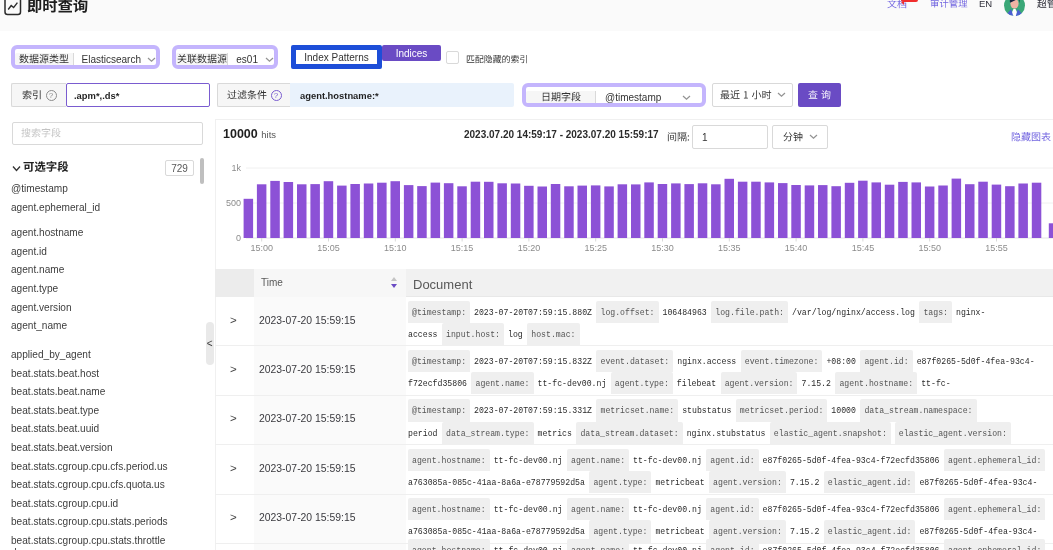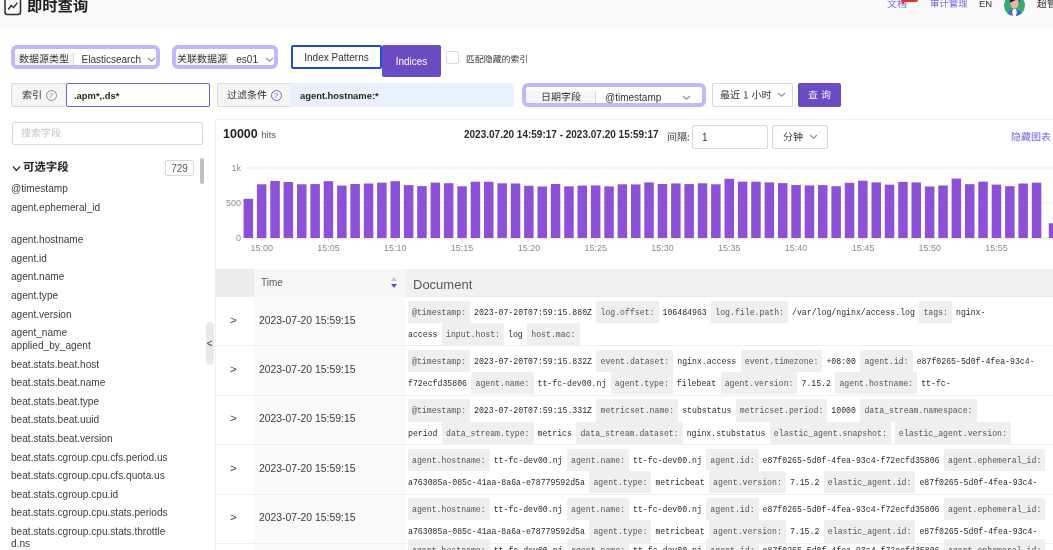--- a/index.html
+++ b/index.html
@@ -74,22 +74,22 @@
     </div>
     <div class="val" style="flex:1">
       <span style="font-size:10px;color:#333;margin-left:8px">es01</span>
       <span style="margin-left:7px">
         <svg width="9" height="6" viewBox="0 0 9 6" style="display:block">
           <polyline points="1,1 4.5,4.3 8,1" fill="none" stroke="#939393" stroke-width="1.2"></polyline>
         </svg>
       </span>
     </div>
   </div>
-<div class="abs" style="left:291px;top:45px;width:91px;height:24px;border:2px solid #1d4ed8;border-radius:2px;background:#fff;display:flex;align-items:center;justify-content:center;font-size:10px;color:#333">Index Patterns</div>
-<div class="abs" style="left:382px;top:45px;width:59px;height:32px;border-radius:2px;background:#6a4bc4;display:flex;align-items:center;justify-content:center;font-size:10px;color:#fff">Indices</div>
+<div class="abs" style="left:291px;top:45px;width:91px;height:24px;border:5px solid #1d4ed8;border-radius:2px;background:#fff;display:flex;align-items:center;justify-content:center;font-size:10px;color:#333">Index Patterns</div>
+<div class="abs" style="left:382px;top:45px;width:59px;height:16px;border-radius:2px;background:#6a4bc4;display:flex;align-items:center;justify-content:center;font-size:10px;color:#fff">Indices</div>
 <div class="abs" style="left:446px;top:51px;width:13px;height:13px;border:1px solid #d9d9d9;border-radius:2px;background:#fff"></div>
 <div class="abs" style="left:466px;top:51px"><svg class="zh" style="vertical-align:0px" width="62" height="11" viewBox="0 -8.5 62 11">
       <path fill="#333" d="M8.2 -6.9H0.8V0.2H8.4V-0.5H1.5V-6.3H3.3C3.2 -4.0 3.1 -2.5 1.8 -1.7C2.0 -1.6 2.2 -1.4 2.2 -1.2C3.7 -2.1 3.9 -3.7 3.9 -6.3H5.5V-2.5C5.5 -1.8 5.6 -1.6 6.3 -1.6C6.5 -1.6 7.2 -1.6 7.4 -1.6C8.0 -1.6 8.2 -2.0 8.3 -3.3C8.1 -3.4 7.8 -3.5 7.7 -3.6C7.6 -2.4 7.6 -2.2 7.3 -2.2C7.1 -2.2 6.6 -2.2 6.4 -2.2C6.2 -2.2 6.1 -2.3 6.1 -2.6V-6.3H8.2Z M13.8 -7.1V-6.4H16.5V-4.3H13.9V-0.4C13.9 0.4 14.1 0.6 14.9 0.6C15.1 0.6 16.2 0.6 16.4 0.6C17.2 0.6 17.4 0.2 17.5 -1.2C17.3 -1.3 17.1 -1.4 16.9 -1.5C16.8 -0.2 16.8 -0.0 16.4 -0.0C16.1 -0.0 15.2 -0.0 15.0 -0.0C14.6 -0.0 14.5 -0.1 14.5 -0.4V-3.6H16.5V-3.0H17.2V-7.1ZM10.2 -1.4H12.6V-0.5H10.2ZM10.2 -1.9V-4.9H10.8V-4.2C10.8 -3.7 10.7 -3.2 10.2 -2.7C10.3 -2.7 10.4 -2.5 10.5 -2.4C11.0 -3.0 11.2 -3.7 11.2 -4.2V-4.9H11.7V-3.2C11.7 -2.8 11.8 -2.7 12.1 -2.7C12.2 -2.7 12.5 -2.7 12.5 -2.7H12.6V-1.9ZM9.4 -7.1V-6.5H10.7V-5.5H9.6V0.7H10.2V0.1H12.6V0.6H13.2V-5.5H12.2V-6.5H13.4V-7.1ZM11.2 -5.5V-6.5H11.7V-5.5ZM12.0 -4.9H12.6V-3.1L12.6 -3.1C12.6 -3.1 12.6 -3.1 12.5 -3.1C12.4 -3.1 12.2 -3.1 12.1 -3.1C12.0 -3.1 12.0 -3.1 12.0 -3.2Z M22.1 -1.5V-0.2C22.1 0.5 22.2 0.6 23.0 0.6C23.2 0.6 24.2 0.6 24.3 0.6C24.9 0.6 25.1 0.4 25.2 -0.5C25.0 -0.5 24.8 -0.6 24.6 -0.7C24.6 -0.0 24.5 0.1 24.3 0.1C24.0 0.1 23.2 0.1 23.1 0.1C22.7 0.1 22.7 0.0 22.7 -0.2V-1.5ZM21.3 -1.5C21.1 -1.0 20.9 -0.3 20.6 0.1L21.1 0.5C21.4 -0.0 21.6 -0.8 21.8 -1.3ZM22.6 -1.9C23.1 -1.5 23.7 -1.0 24.0 -0.7L24.4 -1.1C24.1 -1.4 23.5 -1.9 23.0 -2.2ZM24.8 -1.4C25.2 -0.9 25.6 -0.1 25.8 0.4L26.3 0.1C26.2 -0.4 25.8 -1.1 25.3 -1.6ZM22.6 -7.4C22.3 -6.8 21.7 -6.0 21.0 -5.5C21.1 -5.4 21.3 -5.2 21.4 -5.1L21.4 -5.1V-4.8H25.2V-4.0H21.7V-3.5H25.2V-2.8H21.4V-2.2H25.8V-5.3H24.3C24.6 -5.7 24.9 -6.1 25.2 -6.5L24.7 -6.8L24.7 -6.7H22.9C23.0 -6.9 23.1 -7.1 23.2 -7.3ZM21.7 -5.3C22.0 -5.6 22.3 -5.9 22.5 -6.2H24.3C24.1 -5.9 23.8 -5.6 23.6 -5.3ZM18.5 -7.1V0.7H19.1V-6.5H20.3C20.1 -5.9 19.9 -5.1 19.6 -4.4C20.2 -3.7 20.4 -3.1 20.4 -2.6C20.4 -2.4 20.4 -2.1 20.2 -2.0C20.1 -2.0 20.1 -2.0 19.9 -2.0C19.8 -1.9 19.6 -2.0 19.4 -2.0C19.5 -1.8 19.6 -1.5 19.6 -1.4C19.8 -1.4 20.0 -1.4 20.2 -1.4C20.4 -1.4 20.5 -1.5 20.6 -1.6C20.9 -1.7 21.0 -2.1 21.0 -2.6C21.0 -3.1 20.9 -3.8 20.2 -4.5C20.5 -5.2 20.8 -6.1 21.1 -6.9L20.7 -7.1L20.6 -7.1Z M34.1 -4.2C34.0 -3.4 33.7 -2.7 33.5 -2.1C33.3 -2.8 33.2 -3.7 33.2 -4.7H35.2V-5.3H34.6L34.8 -5.5C34.7 -5.7 34.3 -6.0 34.0 -6.2L33.6 -5.9C33.8 -5.7 34.1 -5.5 34.3 -5.3H33.2L33.2 -5.9H32.9V-6.3H35.1V-6.9H32.9V-7.5H32.3V-6.9H30.0V-7.5H29.4V-6.9H27.2V-6.3H29.4V-5.7H30.0V-6.3H32.3V-5.6H32.6L32.6 -5.3H28.7V-3.8H28.0V-5.3H27.5V-2.9H28.0V-3.2H28.7V-2.9V-2.5H27.1V-1.9H27.6V-1.5C27.6 -1.0 27.5 -0.2 27.0 0.4C27.1 0.5 27.3 0.6 27.4 0.7C28.0 0.1 28.1 -0.9 28.1 -1.5V-1.9H28.7C28.6 -1.1 28.5 -0.2 28.2 0.4C28.3 0.5 28.5 0.6 28.6 0.7C29.2 -0.3 29.3 -1.8 29.3 -2.9V-4.7H32.6C32.7 -3.3 32.8 -2.2 33.0 -1.3C32.9 -1.0 32.7 -0.8 32.5 -0.5V-0.8H31.5V-1.4H32.4V-3.1H31.5V-3.7H32.4V-4.2H29.8V0.2H30.3V-0.3H32.3C32.1 -0.1 31.8 0.1 31.5 0.3C31.7 0.4 31.9 0.6 32.0 0.7C32.5 0.4 32.9 -0.1 33.3 -0.6C33.6 0.3 34.0 0.7 34.5 0.7C35.0 0.7 35.2 0.5 35.3 -0.7C35.2 -0.7 35.0 -0.9 34.8 -1.0C34.8 -0.1 34.7 0.1 34.5 0.1C34.2 0.1 33.9 -0.3 33.7 -1.2C34.1 -2.0 34.5 -3.0 34.7 -4.1ZM31.0 -0.8H30.3V-1.4H31.0ZM31.0 -3.1H30.3V-3.7H31.0ZM30.3 -2.7H31.9V-1.9H30.3Z M40.5 -3.8C41.0 -3.1 41.6 -2.2 41.9 -1.7L42.4 -2.0C42.2 -2.6 41.5 -3.4 41.0 -4.1ZM37.7 -7.5C37.7 -7.1 37.5 -6.5 37.4 -6.0H36.4V0.5H37.0V-0.2H39.5V-6.0H38.0C38.1 -6.4 38.3 -6.9 38.5 -7.4ZM37.0 -5.4H38.9V-3.6H37.0ZM37.0 -0.8V-3.0H38.9V-0.8ZM40.9 -7.5C40.6 -6.3 40.2 -5.1 39.5 -4.3C39.7 -4.2 40.0 -4.0 40.1 -3.9C40.4 -4.3 40.7 -4.9 40.9 -5.5H43.2C43.1 -1.9 43.0 -0.5 42.7 -0.2C42.6 -0.1 42.5 -0.1 42.3 -0.1C42.1 -0.1 41.6 -0.1 41.0 -0.1C41.1 0.1 41.2 0.3 41.2 0.5C41.7 0.6 42.2 0.6 42.5 0.5C42.8 0.5 43.0 0.4 43.2 0.2C43.6 -0.3 43.7 -1.6 43.9 -5.7C43.9 -5.8 43.9 -6.1 43.9 -6.1H41.2C41.3 -6.5 41.5 -6.9 41.6 -7.4Z M50.1 -0.9C50.9 -0.5 51.8 0.1 52.3 0.5L52.8 0.1C52.3 -0.3 51.4 -0.9 50.6 -1.3ZM47.1 -1.2C46.6 -0.7 45.8 -0.2 45.0 0.1C45.2 0.2 45.4 0.4 45.6 0.5C46.3 0.2 47.1 -0.4 47.7 -1.0ZM46.2 -2.8C46.4 -2.9 46.6 -2.9 48.2 -3.0C47.5 -2.7 46.9 -2.4 46.6 -2.3C46.1 -2.1 45.7 -2.0 45.4 -1.9C45.5 -1.8 45.6 -1.5 45.6 -1.4C45.8 -1.4 46.2 -1.5 48.8 -1.6V-0.1C48.8 0.0 48.7 0.1 48.6 0.1C48.4 0.1 48.0 0.1 47.4 0.1C47.5 0.2 47.6 0.5 47.7 0.7C48.3 0.7 48.8 0.7 49.0 0.6C49.3 0.5 49.4 0.3 49.4 -0.1V-1.7L51.6 -1.8C51.8 -1.6 52.0 -1.3 52.2 -1.1L52.7 -1.5C52.3 -2.0 51.5 -2.7 50.9 -3.2L50.4 -2.9C50.6 -2.7 50.9 -2.5 51.1 -2.3L47.3 -2.1C48.5 -2.5 49.8 -3.1 51.0 -3.9L50.5 -4.3C50.1 -4.0 49.7 -3.8 49.2 -3.5L47.3 -3.4C47.9 -3.7 48.5 -4.1 49.0 -4.5L48.8 -4.7H52.2V-3.6H52.8V-5.3H49.3V-6.1H52.7V-6.7H49.3V-7.5H48.6V-6.7H45.2V-6.1H48.6V-5.3H45.1V-3.6H45.7V-4.7H48.4C47.7 -4.2 46.9 -3.8 46.7 -3.7C46.4 -3.5 46.2 -3.4 46.0 -3.4C46.1 -3.3 46.2 -3.0 46.2 -2.8Z M60.4 -7.4V0.7H61.0V-7.4ZM54.7 -5.1C54.6 -4.2 54.4 -3.1 54.2 -2.4H57.6C57.4 -0.9 57.3 -0.3 57.1 -0.1C57.0 -0.0 56.9 0.0 56.7 0.0C56.5 0.0 55.9 -0.0 55.3 -0.1C55.4 0.1 55.5 0.4 55.5 0.6C56.1 0.7 56.7 0.7 56.9 0.6C57.3 0.6 57.5 0.6 57.7 0.4C57.9 0.1 58.1 -0.7 58.3 -2.7C58.3 -2.8 58.3 -3.1 58.3 -3.1H55.0C55.1 -3.5 55.2 -4.0 55.3 -4.4H58.2V-7.1H54.4V-6.5H57.6V-5.1Z"></path>
     </svg></div>
 <div class="abs" style="left:11px;top:83px;width:55px;height:24px;border:1px solid #d9d9d9;border-right:none;border-radius:2px 0 0 2px;background:#f6f6f6;display:flex;align-items:center;justify-content:center">
     <svg class="zh" style="vertical-align:0px" width="20" height="12" viewBox="0 -9.5 20 12">
       <path fill="#333" d="M6.3 -1.0C7.2 -0.6 8.2 0.1 8.8 0.6L9.4 0.1C8.8 -0.3 7.7 -1.0 6.9 -1.4ZM2.9 -1.4C2.3 -0.8 1.4 -0.3 0.6 0.1C0.8 0.2 1.1 0.5 1.2 0.6C2.0 0.2 2.9 -0.5 3.6 -1.1ZM1.9 -3.2C2.1 -3.3 2.4 -3.3 4.2 -3.4C3.4 -3.0 2.7 -2.7 2.4 -2.6C1.8 -2.4 1.4 -2.2 1.0 -2.2C1.1 -2.0 1.2 -1.7 1.2 -1.5C1.5 -1.6 1.9 -1.7 4.8 -1.9V-0.1C4.8 0.0 4.8 0.1 4.6 0.1C4.4 0.1 3.9 0.1 3.3 0.1C3.4 0.3 3.5 0.5 3.6 0.8C4.3 0.8 4.8 0.8 5.1 0.6C5.4 0.5 5.5 0.3 5.5 -0.1V-1.9L8.0 -2.0C8.2 -1.8 8.5 -1.5 8.6 -1.3L9.2 -1.7C8.8 -2.2 7.9 -3.0 7.2 -3.6L6.7 -3.3C6.9 -3.1 7.2 -2.8 7.5 -2.6L3.1 -2.3C4.5 -2.9 5.9 -3.5 7.3 -4.3L6.7 -4.8C6.3 -4.5 5.8 -4.2 5.3 -4.0L3.1 -3.9C3.8 -4.2 4.5 -4.6 5.1 -5.0L4.8 -5.3H8.6V-4.0H9.4V-5.9H5.4V-6.9H9.2V-7.5H5.4V-8.4H4.6V-7.5H0.8V-6.9H4.6V-5.9H0.7V-4.0H1.4V-5.3H4.3C3.6 -4.7 2.7 -4.2 2.5 -4.1C2.2 -4.0 1.9 -3.9 1.7 -3.9C1.8 -3.7 1.9 -3.3 1.9 -3.2Z M17.8 -8.3V0.8H18.6V-8.3ZM11.4 -5.7C11.3 -4.7 11.1 -3.5 10.9 -2.7H14.7C14.5 -1.0 14.4 -0.3 14.1 -0.1C14.0 -0.0 13.9 0.0 13.7 0.0C13.4 0.0 12.8 -0.0 12.1 -0.1C12.3 0.1 12.4 0.5 12.4 0.7C13.0 0.7 13.7 0.8 14.0 0.7C14.3 0.7 14.6 0.6 14.8 0.4C15.1 0.1 15.3 -0.8 15.5 -3.1C15.5 -3.2 15.5 -3.4 15.5 -3.4H11.8C11.9 -3.9 12.0 -4.5 12.1 -5.0H15.4V-8.0H11.1V-7.3H14.7V-5.7Z"></path>
     </svg>
     <span class="qm">?</span>
   </div>
@@ -143,27 +143,27 @@
 <svg class="abs" style="left:12px;top:164px" width="9" height="9" viewBox="0 0 9 9">
     <polyline points="1,2.5 4.5,6.5 8,2.5" fill="none" stroke="#333" stroke-width="1.3"></polyline>
   </svg>
 <div class="abs" style="left:23px;top:159.5px"><svg class="zh" style="vertical-align:0px" width="46" height="14" viewBox="0 -10.8 46 14">
       <path fill="#1f1f1f" d="M0.5 -8.9V-7.5H8.1V-0.7C8.1 -0.5 8.0 -0.4 7.8 -0.4C7.5 -0.4 6.5 -0.4 5.7 -0.4C5.9 -0.1 6.2 0.6 6.2 1.0C7.4 1.0 8.3 1.0 8.8 0.8C9.4 0.5 9.6 0.1 9.6 -0.7V-7.5H10.9V-8.9ZM2.9 -5.0H5.1V-3.1H2.9ZM1.6 -6.3V-1.0H2.9V-1.8H6.5V-6.3Z M11.9 -8.6C12.5 -8.0 13.3 -7.2 13.6 -6.7L14.7 -7.5C14.4 -8.1 13.6 -8.8 12.9 -9.4ZM16.2 -9.3C15.9 -8.3 15.5 -7.3 14.8 -6.7C15.2 -6.6 15.7 -6.2 16.0 -6.0C16.2 -6.3 16.5 -6.7 16.7 -7.1H18.1V-5.8H15.0V-4.6H16.9C16.7 -3.5 16.3 -2.6 14.8 -2.0C15.1 -1.8 15.4 -1.2 15.6 -0.9C17.5 -1.7 18.0 -3.0 18.3 -4.6H19.0V-2.6C19.0 -1.4 19.2 -1.0 20.3 -1.0C20.5 -1.0 21.0 -1.0 21.2 -1.0C22.0 -1.0 22.4 -1.4 22.5 -2.9C22.1 -3.0 21.6 -3.2 21.3 -3.4C21.3 -2.4 21.2 -2.2 21.0 -2.2C21.0 -2.2 20.6 -2.2 20.6 -2.2C20.4 -2.2 20.4 -2.3 20.4 -2.6V-4.6H22.3V-5.8H19.5V-7.1H21.9V-8.3H19.5V-9.6H18.1V-8.3H17.2C17.3 -8.5 17.4 -8.8 17.5 -9.1ZM14.5 -5.3H11.9V-4.0H13.2V-1.1C12.7 -0.8 12.2 -0.5 11.8 -0.1L12.7 1.1C13.3 0.4 13.9 -0.2 14.3 -0.2C14.6 -0.2 14.9 0.1 15.4 0.4C16.2 0.8 17.1 0.9 18.4 0.9C19.6 0.9 21.3 0.9 22.1 0.8C22.1 0.5 22.3 -0.2 22.5 -0.6C21.4 -0.4 19.6 -0.3 18.5 -0.3C17.3 -0.3 16.3 -0.4 15.6 -0.8C15.1 -1.1 14.8 -1.4 14.5 -1.5Z M27.8 -4.2V-3.6H23.5V-2.3H27.8V-0.6C27.8 -0.4 27.7 -0.4 27.5 -0.4C27.2 -0.4 26.4 -0.4 25.7 -0.4C25.9 -0.0 26.2 0.6 26.3 1.0C27.2 1.0 27.9 1.0 28.5 0.8C29.0 0.6 29.2 0.2 29.2 -0.5V-2.3H33.5V-3.6H29.2V-3.8C30.2 -4.3 31.1 -5.1 31.8 -5.7L30.8 -6.5L30.5 -6.4H25.5V-5.1H29.1C28.7 -4.8 28.2 -4.4 27.8 -4.2ZM27.4 -9.4C27.6 -9.1 27.7 -8.9 27.8 -8.6H23.6V-6.0H24.9V-7.3H32.0V-6.0H33.4V-8.6H29.5C29.3 -9.0 29.0 -9.4 28.8 -9.8Z M40.2 -9.2V-7.8C40.2 -7.0 40.0 -6.1 38.9 -5.4C39.1 -5.2 39.6 -4.8 39.8 -4.6H39.4V-3.4H40.5L39.8 -3.2C40.2 -2.4 40.6 -1.7 41.1 -1.1C40.4 -0.6 39.6 -0.3 38.7 -0.1C38.9 0.2 39.2 0.7 39.4 1.1C40.4 0.8 41.3 0.4 42.0 -0.1C42.7 0.4 43.5 0.8 44.5 1.0C44.6 0.7 45.0 0.1 45.3 -0.1C44.4 -0.3 43.7 -0.6 43.0 -1.0C43.8 -1.9 44.3 -2.9 44.7 -4.3L43.8 -4.6L43.6 -4.6H40.0C41.2 -5.4 41.4 -6.7 41.4 -7.8V-8.1H42.5V-6.6C42.5 -5.5 42.7 -5.1 43.8 -5.1C44.0 -5.1 44.3 -5.1 44.5 -5.1C44.7 -5.1 45.0 -5.1 45.1 -5.1C45.1 -5.4 45.1 -5.9 45.0 -6.2C44.9 -6.2 44.6 -6.1 44.5 -6.1C44.4 -6.1 44.1 -6.1 44.0 -6.1C43.8 -6.1 43.8 -6.2 43.8 -6.6V-9.2ZM41.0 -3.4H43.0C42.8 -2.8 42.4 -2.3 42.0 -1.8C41.6 -2.3 41.2 -2.8 41.0 -3.4ZM35.4 -8.6V-2.2L34.5 -2.0L34.7 -0.8L35.4 -0.9V0.8H36.7V-1.1L39.2 -1.5L39.1 -2.7L36.7 -2.3V-3.5H39.0V-4.7H36.7V-5.8H39.0V-7.0H36.7V-7.8C37.6 -8.1 38.7 -8.4 39.5 -8.8L38.5 -9.8C37.7 -9.4 36.5 -8.9 35.4 -8.6L35.4 -8.6Z"></path>
     </svg></div>
 <div class="abs" style="left:165px;top:160px;width:29px;height:16px;border:1px solid #d9d9d9;border-radius:2px;background:#fff;font-size:10px;color:#595959;display:flex;align-items:center;justify-content:center">729</div>
 <div class="abs" style="left:200px;top:158px;width:3.5px;height:26px;background:#bfbfbf;border-radius:2px"></div>
 <div class="abs" style="left:11px;top:183px;width:157px;height:367px;overflow:hidden;font-size:10.1px;line-height:11.7px;color:#3d3d3d;word-break:break-all">
     <div style="margin-bottom:6.9px">@timestamp</div>
-    <div style="margin-bottom:21px">agent.ephemeral_id</div>
+    <div style="margin-bottom:14px">agent.ephemeral_id</div>
     <div style="margin-bottom:6.9px">agent.hostname</div>
     <div style="margin-bottom:6.9px">agent.id</div>
     <div style="margin-bottom:6.9px">agent.name</div>
     <div style="margin-bottom:6.9px">agent.type</div>
     <div style="margin-bottom:6.9px">agent.version</div>
-    <div style="margin-bottom:1px">agent_name</div>
+    <div style="margin-bottom:17px">agent_name</div>
     <div style="margin-bottom:6.9px">applied_by_agent</div>
     <div style="margin-bottom:6.9px">beat.stats.beat.host</div>
     <div style="margin-bottom:6.9px">beat.stats.beat.name</div>
     <div style="margin-bottom:6.9px">beat.stats.beat.type</div>
     <div style="margin-bottom:6.9px">beat.stats.beat.uuid</div>
     <div style="margin-bottom:6.9px">beat.stats.beat.version</div>
     <div style="margin-bottom:6.9px">beat.stats.cgroup.cpu.cfs.period.us</div>
     <div style="margin-bottom:6.9px">beat.stats.cgroup.cpu.cfs.quota.us</div>
     <div style="margin-bottom:6.9px">beat.stats.cgroup.cpu.id</div>
     <div style="margin-bottom:6.9px">beat.stats.cgroup.cpu.stats.periods</div>

